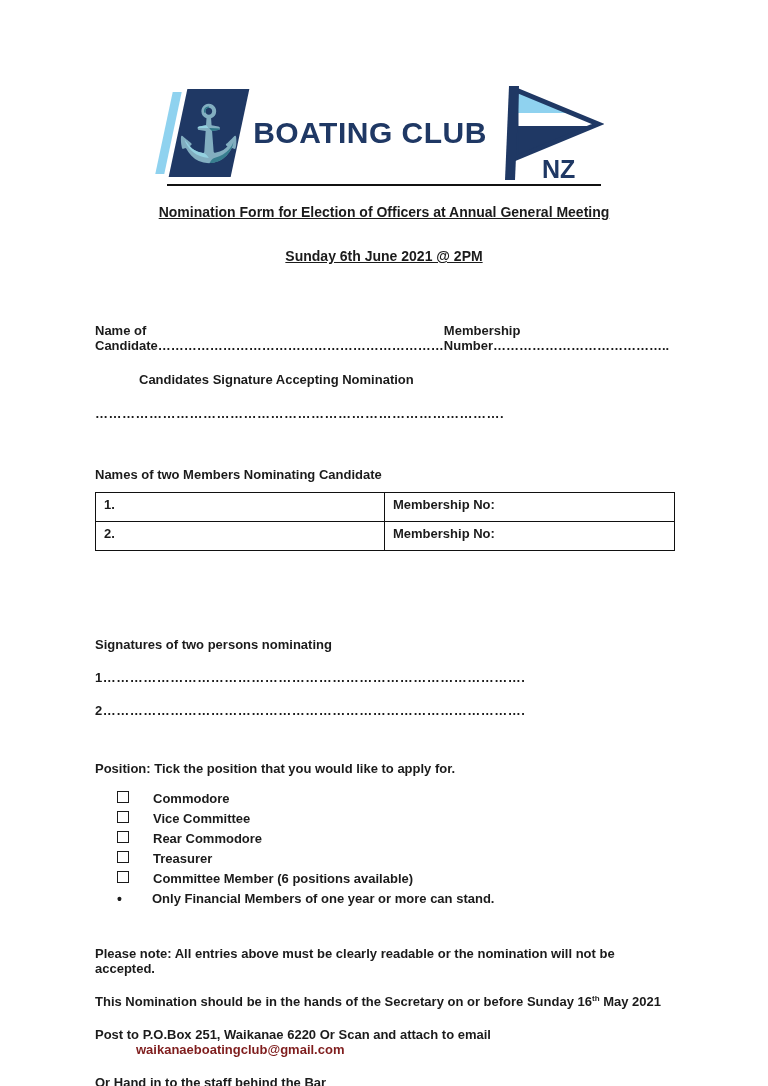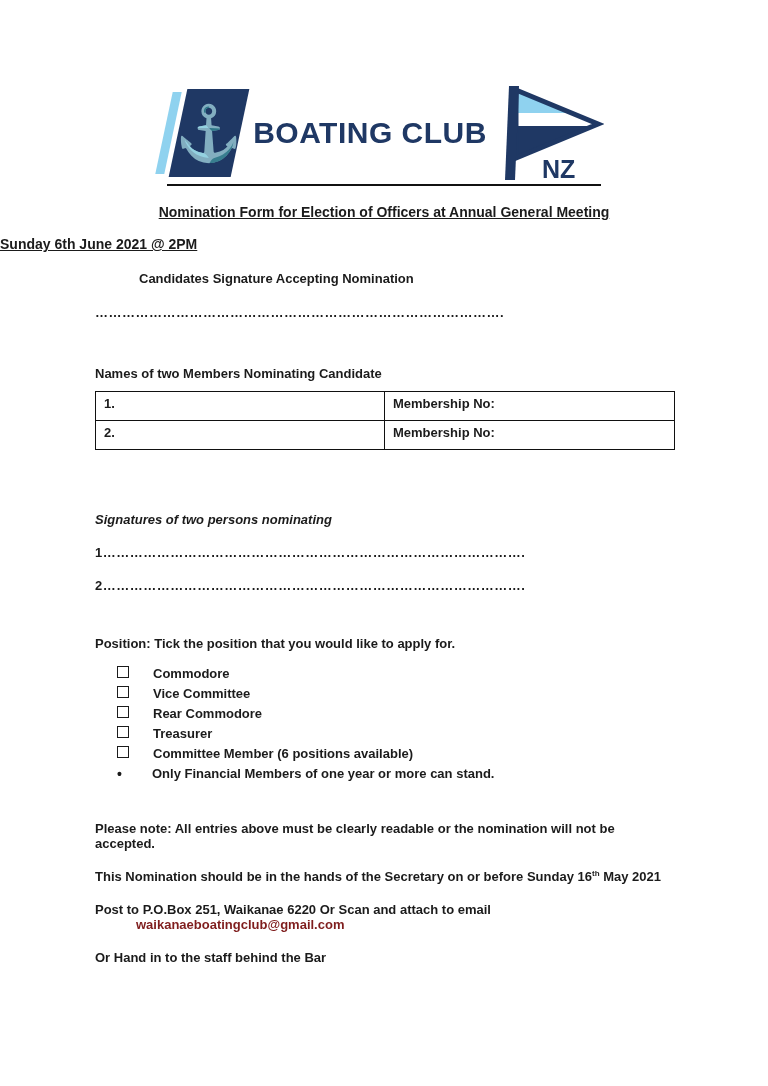--- a/index.html
+++ b/index.html
@@ -20,31 +20,31 @@
     width: 62px; height: 88px; background: #1F3864; transform: skewX(-12deg);
     display: flex; align-items: center; justify-content: center;
   }
   .anchor-glyph { color: #ffffff; font-size: 54px; line-height: 1; transform: skewX(12deg); }
   .logo-text { color: #1F3864; text-align: left; white-space: nowrap; }
   .logo-line1 { font-size: 38px; letter-spacing: 1px; line-height: 1.05; }
   .logo-line2 { font-size: 30px; letter-spacing: 0.5px; line-height: 1.15; }
   .flag { width: 104px; height: 94px; flex: none; }
   
   .title { margin-top: 18px; text-align: center; font-size: 14px; text-decoration: underline; }
-  .subtitle { margin-top: 16px; font-size: 14px; text-decoration: underline; }
+  .subtitle { margin-top: 28px; text-align: center; font-size: 14px; text-decoration: underline; }
   
   .content { padding: 0 93px 0 95px; font-size: 13px; }
   .name-row { margin-top: 59px; display: flex; justify-content: space-between; }
   .sig-label { margin-top: 19px; margin-left: 44px; }
   .sig-dots { margin-top: 19px; letter-spacing: 0.5px; }
   .nominators-heading { margin-top: 46px; }
   table.nominators { border-collapse: collapse; margin-top: 10px; width: 580px; table-layout: fixed; }
   table.nominators td { border: 1px solid #111; font-size: 13px; vertical-align: top; padding: 4px 8px 9px 8px; }
   td.col1 { width: 272px; }
-  .signatures-heading { margin-top: 62px; font-style: italic; }
+  .signatures-heading { margin-top: 86px; }
   .sig-line { margin-top: 18px; letter-spacing: 0.5px; }
   .position-heading { margin-top: 43px; }
   .options { margin-top: 15px; }
   .opt { display: flex; align-items: flex-start; padding-left: 22px; height: 20px; }
   .cb { width: 10px; height: 10px; border: 1.5px solid #1b1b1b; display: inline-block; flex: none; }
   .blt { width: 13px; text-align: left; font-size: 14px; flex: none; }
   .opt-label { margin-left: 24px; }
   .blt + .opt-label { margin-left: 22px; }
   
   .note { margin-top: 18px; }
@@ -82,20 +82,24 @@
       <polygon points="9,0 19,0 15,94 5,94" fill="#1F3864"></polygon>
       <text x="42" y="92" fill="#1F3864" font-size="25" font-weight="bold" font-family="Liberation Sans, sans-serif">NZ</text>
     </svg>
   </div>
 
   <div class="title">Nomination Form for Election of Officers at Annual General Meeting</div>
   <div class="subtitle">Sunday 6th June 2021 @ 2PM</div>
 
   <div class="content">
 
+    <div class="name-row">
+      <span>Name of Candidate…………………………………………………………</span>
+      <span>Membership Number…………………………………..</span>
+    </div>
     <div class="sig-label">Candidates Signature Accepting Nomination</div>
     <div class="sig-dots">……………………………………………………………………………….</div>
 
     <div class="nominators-heading">Names of two Members Nominating Candidate</div>
     <table class="nominators">
       <tbody>
           <tr>
         <td class="col1">1.</td>
         <td>Membership No:</td>
       </tr>

